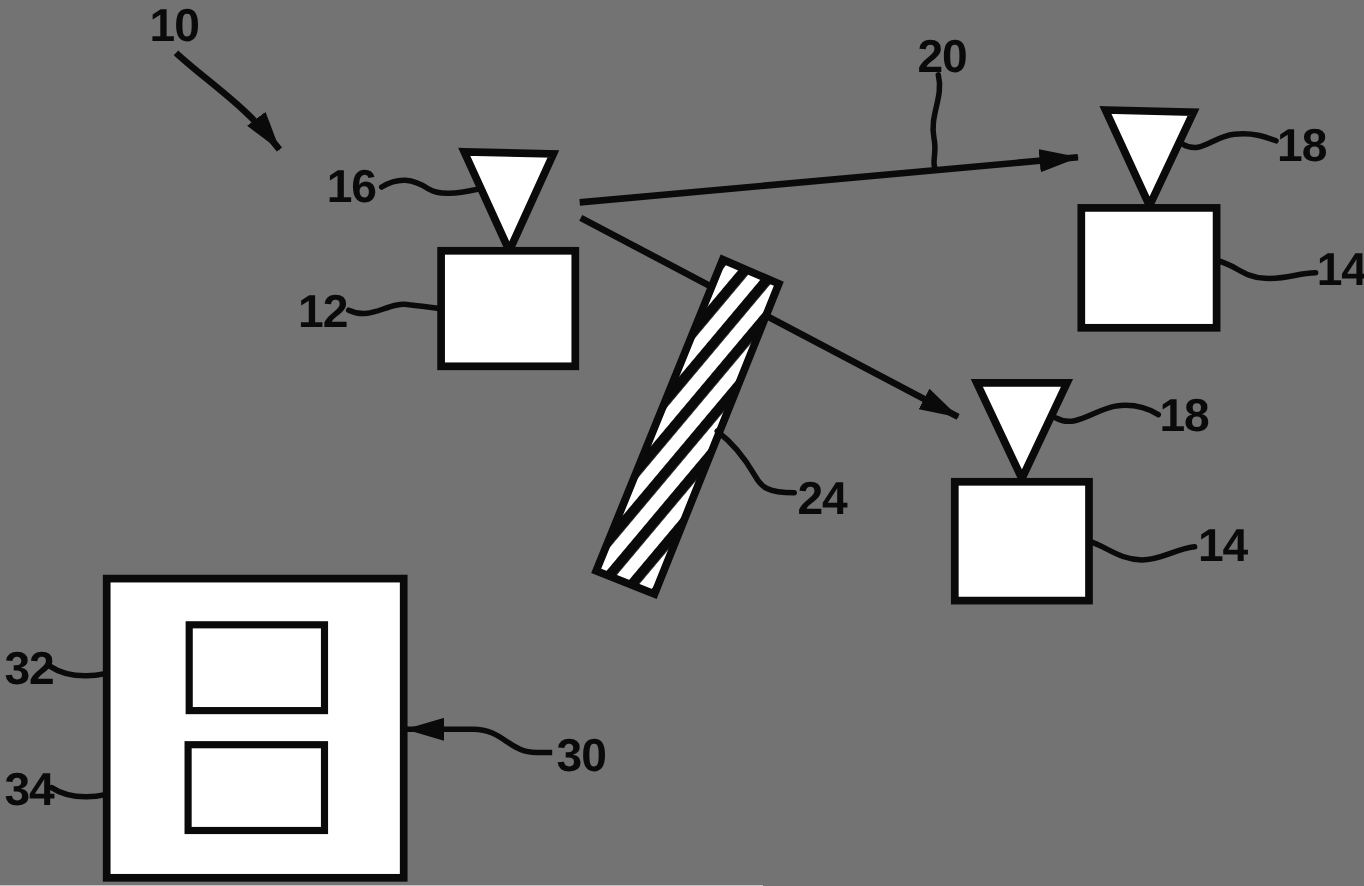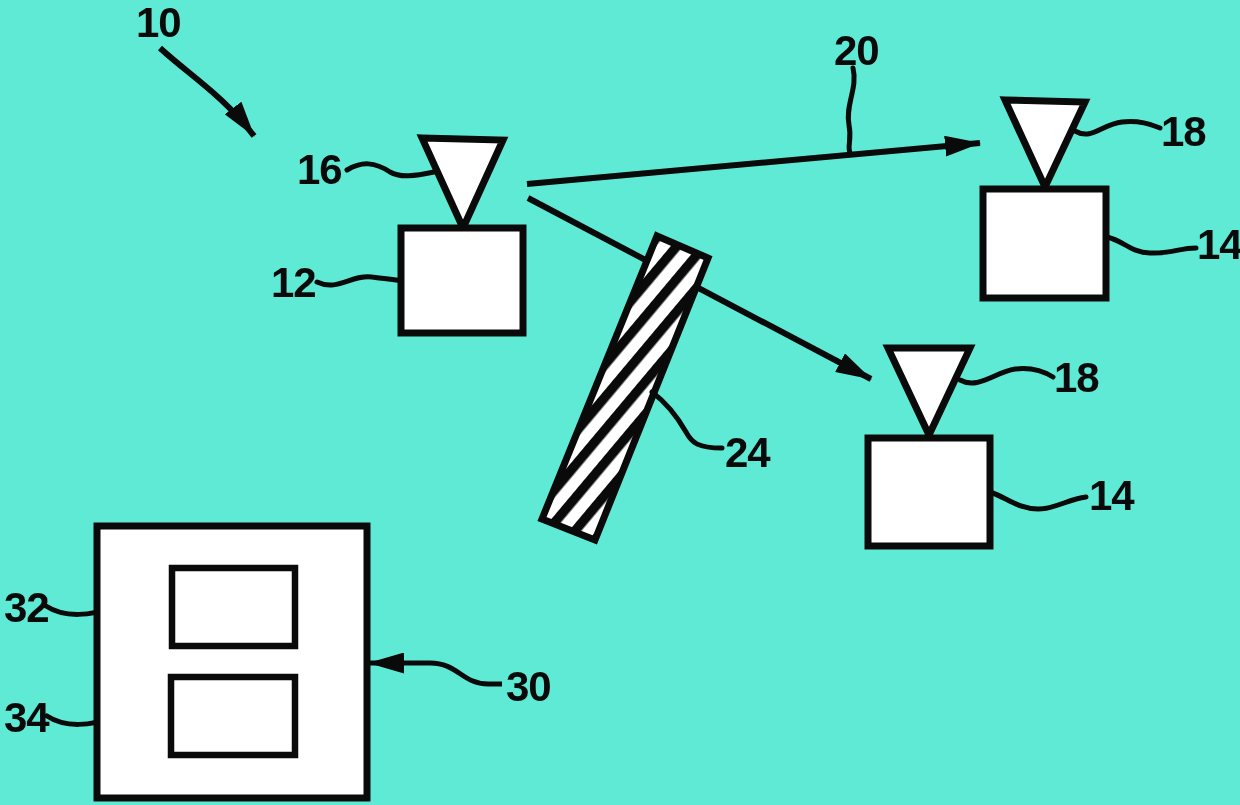--- a/index.html
+++ b/index.html
@@ -1,20 +1,20 @@
 <!DOCTYPE html>
 <html><head>
 <meta charset="utf-8">
 <style>
   html, body { margin: 0; padding: 0; background: #ffffff; }
   .canvas {
     position: relative;
     width: 1240px;
     height: 805px;
-    background: #5eead4;
+    background: #737373;
     overflow: hidden;
   }
   svg { display: block; }
   .ink { stroke: #0a0a0a; fill: none; }
   .fillw { fill: #ffffff; }
   .ref {
     font-family: "Liberation Sans", sans-serif;
     font-weight: bold;
     font-size: 42px;
     letter-spacing: -1px;

